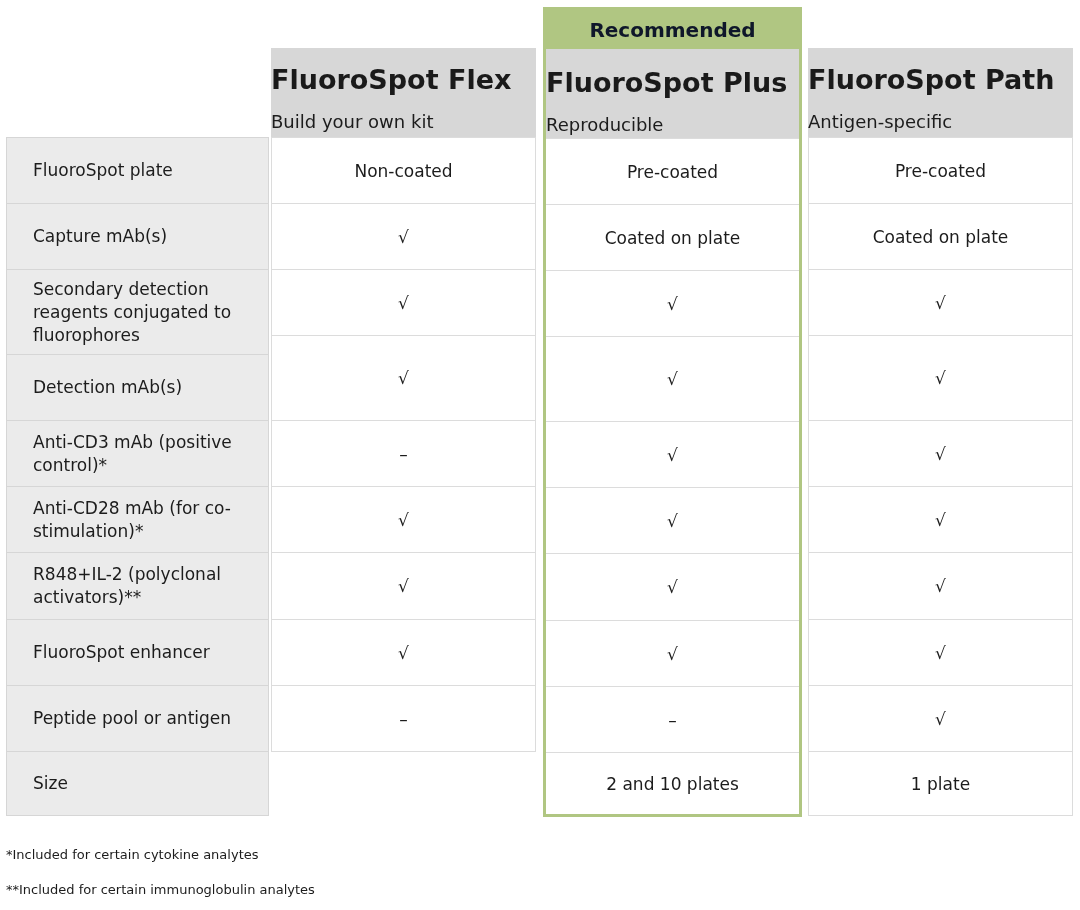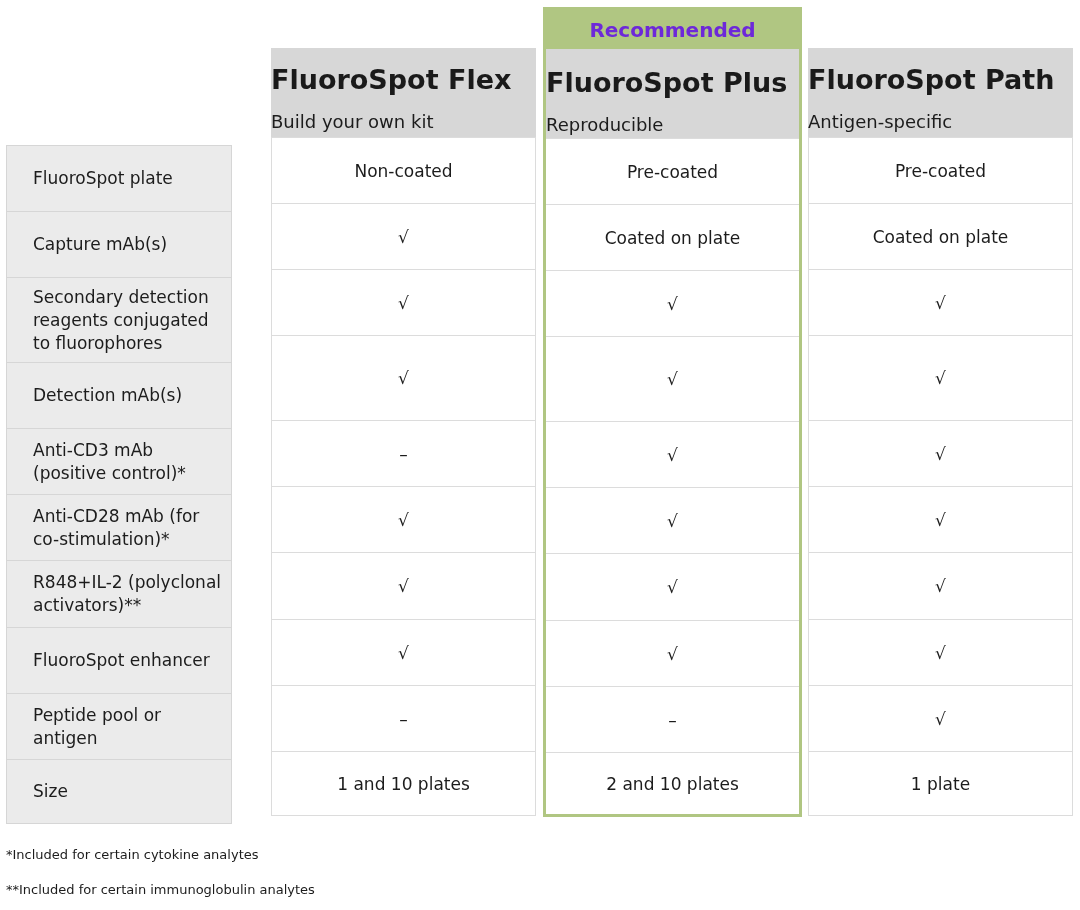--- a/index.html
+++ b/index.html
@@ -3,21 +3,21 @@
   <meta charset="utf-8">
   <style>
     html, body { margin: 0; padding: 0; background: #ffffff; }
     body {
       width: 1080px; height: 910px; position: relative; overflow: hidden;
       font-family: "DejaVu Sans", sans-serif; color: #1c1c1c;
     }
     .abs { position: absolute; box-sizing: border-box; }
 
     
-    .label-col { left: 6px; top: 145px; width: 226px; }
+    .label-col { left: 6px; top: 137px; width: 263px; }
     .label-cell {
       background: #ebebeb; border: 1px solid #d6d6d6; border-top: none;
       box-sizing: border-box; display: flex; align-items: center;
       padding-left: 26px; padding-right: 8px;
       font-size: 17px; line-height: 23px; color: #1c1c1c;
     }
     .label-cell:first-child { border-top: 1px solid #d6d6d6; }
 
     
     .prod-col { top: 48px; }
@@ -33,21 +33,21 @@
       font-size: 17px; color: #1c1c1c;
     }
     .flex-col { left: 271px; width: 265px; }
     .path-col { left: 808px; width: 265px; }
 
     .plus-wrap {
       left: 543px; top: 7px; width: 259px; height: 810px;
       border: 3px solid #b0c682; background: #ffffff;
     }
     .rec-band {
-      background: #b0c682; color: #6d28d9; font-weight: bold; font-size: 20px;
+      background: #b0c682; color: #0f172a; font-weight: bold; font-size: 20px;
       height: 40px; line-height: 42px; text-align: center; margin: -1px -1px 0 -1px;
     }
     .plus-wrap .prod-head { height: 89px; padding-top: 16px; }
     .plus-wrap .val-cell { border-left: none; border-right: none; }
     .plus-wrap .val-cell:last-child { border-bottom: none; }
 
     .footnote { left: 6px; font-size: 13px; color: #1c1c1c; }
   </style>
 </head>
 <body>
@@ -72,21 +72,20 @@
   </div>
   <div class="val-cell" style="height:67px;border-top:1px solid #dcdcdc">Non-coated</div>
   <div class="val-cell" style="height:66px">√</div>
   <div class="val-cell" style="height:66px">√</div>
   <div class="val-cell" style="height:85px">√</div>
   <div class="val-cell" style="height:66px">–</div>
   <div class="val-cell" style="height:66px">√</div>
   <div class="val-cell" style="height:67px">√</div>
   <div class="val-cell" style="height:66px">√</div>
   <div class="val-cell" style="height:66px">–</div>
-  <div class="val-cell" style="height:64px">1 and 10 plates</div>
 </div>
 
 <div class="abs plus-wrap">
   <div class="rec-band">Recommended</div>
   <div class="prod-head">
     <div class="prod-title">FluoroSpot Plus</div>
     <div class="prod-sub">Reproducible</div>
   </div>
   <div class="val-cell" style="height:67px;border-top:1px solid #dcdcdc">Pre-coated</div>
   <div class="val-cell" style="height:66px">Coated on plate</div>

